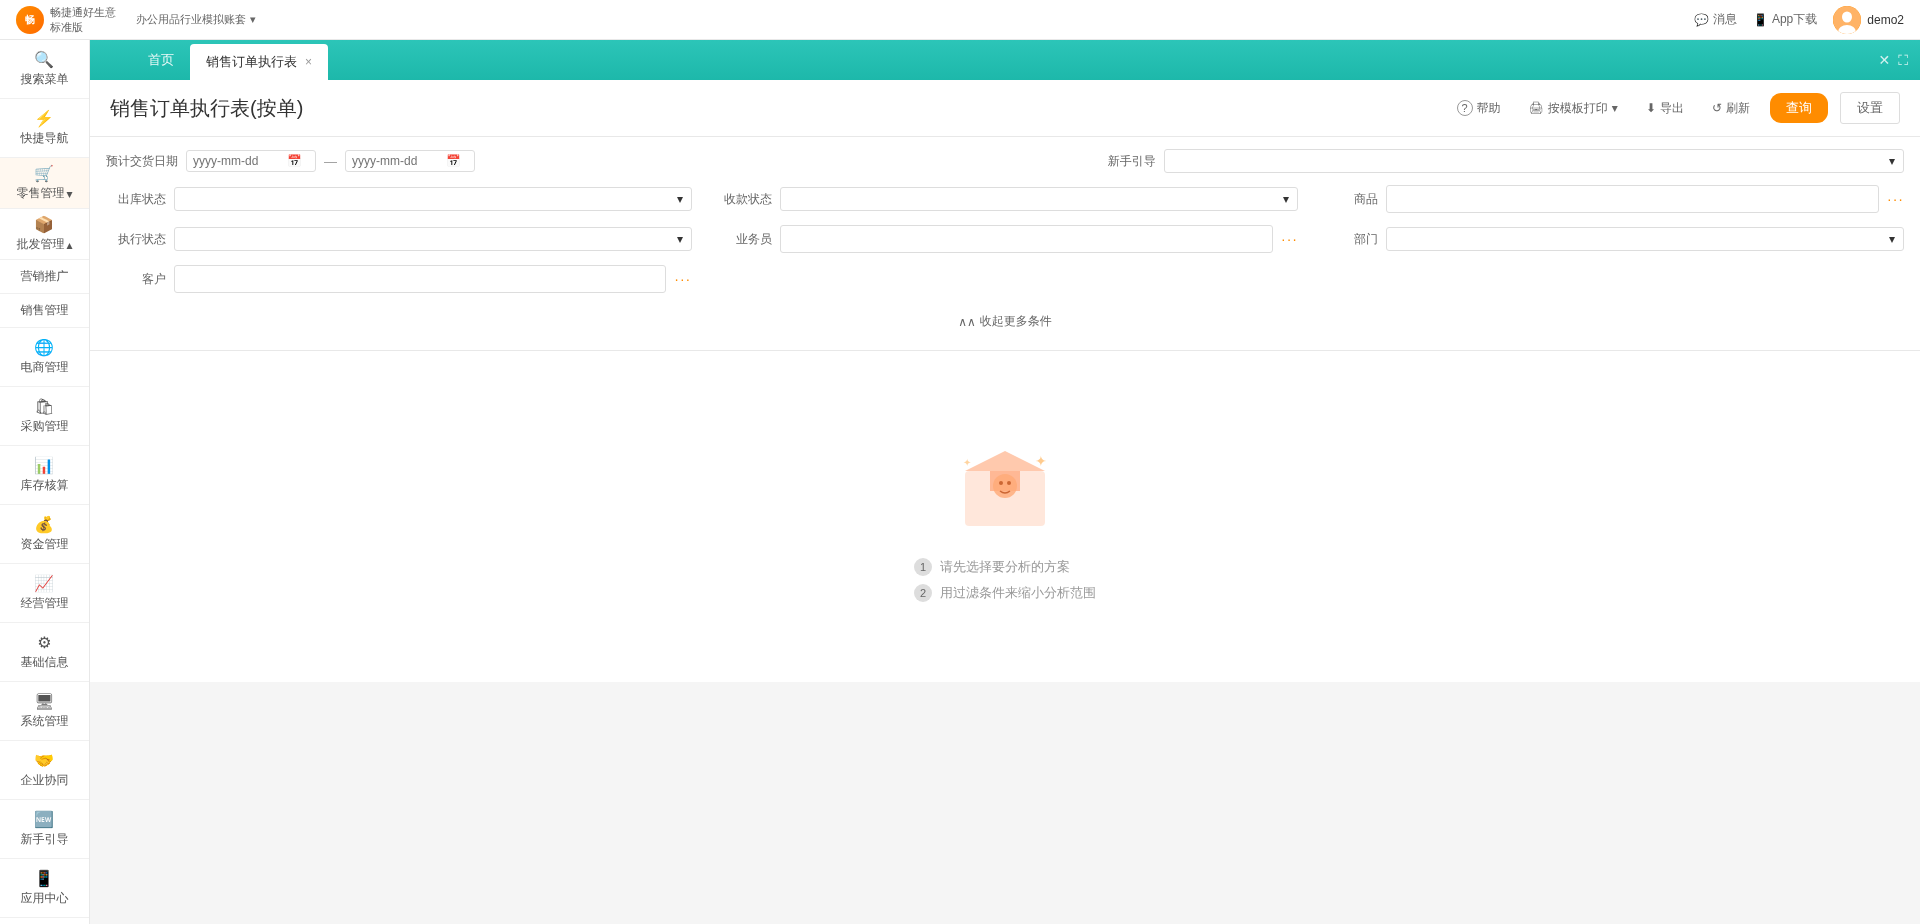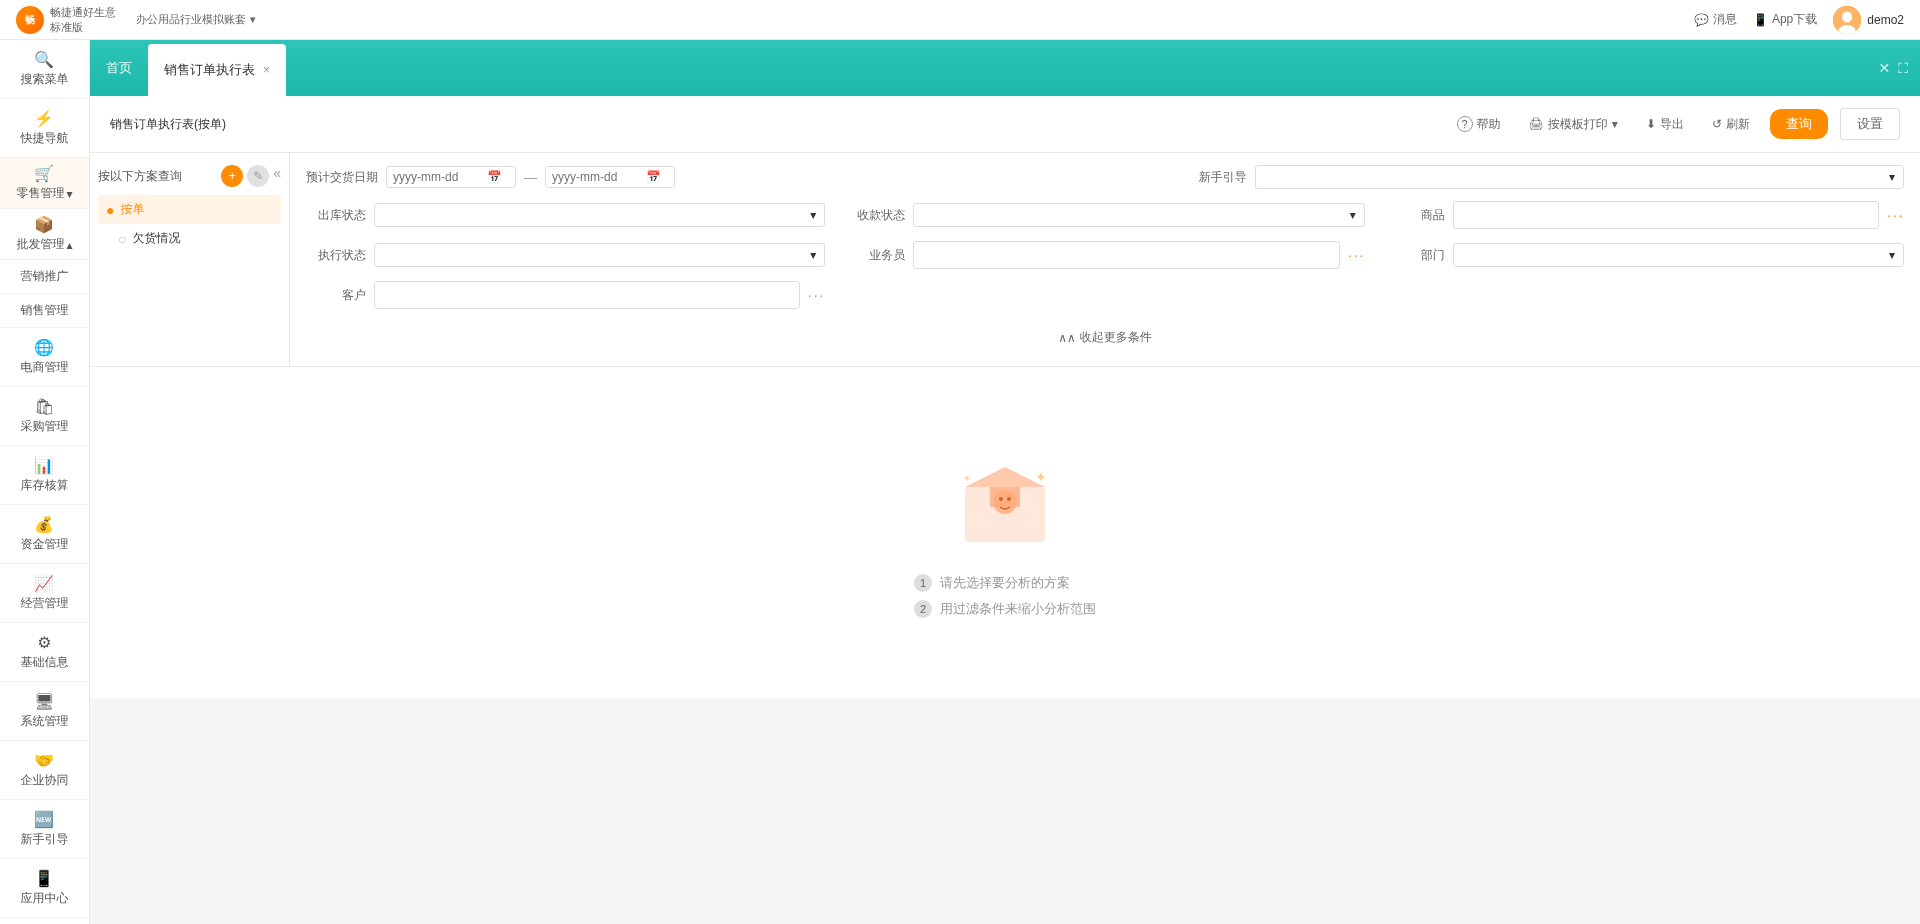--- a/index.html
+++ b/index.html
@@ -89,25 +89,26 @@
       color: #555;
       cursor: pointer;
       border-bottom: 1px solid #f0f0f0;
     }
 
     
     .content-area { flex: 1; display: flex; flex-direction: column; overflow: hidden; }
 
     
     .tab-bar {
-      height: 56px;
+      height: 40px;
       background: linear-gradient(to bottom, #2cc5b8, #1db8aa);
       display: flex;
       align-items: stretch;
       flex-shrink: 0;
+      padding-left: 42px;
     }
     .tab-home {
       padding: 0 16px;
       display: flex;
       align-items: center;
       color: white;
       font-size: 13px;
       cursor: pointer;
       opacity: 0.9;
     }
@@ -132,21 +133,21 @@
 
     
     .page-header {
       background: #fff;
       padding: 12px 20px;
       display: flex;
       align-items: center;
       justify-content: space-between;
       border-bottom: 1px solid #e8e8e8;
     }
-    .page-title { font-size: 12px; font-weight: 500; color: #333; }
+    .page-title { font-size: 20px; font-weight: 500; color: #333; }
     .page-actions { display: flex; align-items: center; gap: 12px; }
     .page-action-btn {
       display: flex;
       align-items: center;
       gap: 4px;
       font-size: 12px;
       color: #666;
       cursor: pointer;
       padding: 4px 8px;
       border-radius: 3px;
@@ -485,40 +486,20 @@
             <span>↺</span>
             <span>刷新</span>
           </div>
           <button class="btn-primary">查询</button>
           <button class="btn-secondary">设置</button>
         </div>
       </div>
 
       <div class="filter-panel">
 
-        <div class="filter-left">
-          <div class="filter-scheme-header">
-            <span>按以下方案查询</span>
-            <div class="filter-scheme-icons">
-              <div class="scheme-icon">+</div>
-              <div class="scheme-icon-gray">
-                <span>✎</span>
-              </div>
-              <div class="scheme-collapse">«</div>
-            </div>
-          </div>
-          <div class="scheme-item active">
-            <span class="scheme-item-icon" style="color:#ff8c00;">●</span>
-            <span>按单</span>
-          </div>
-          <div class="scheme-item scheme-item-sub">
-            <span class="scheme-item-icon" style="color:#bbb;">○</span>
-            <span>欠货情况</span>
-          </div>
-        </div>
 
         <div class="filter-right">
 
           <div class="filter-row">
 
 
             <div style="display:flex;align-items:center;gap:8px;flex:1.2;">
               <span class="filter-label">预计交货日期</span>
               <div class="date-field">
                 <input type="text" class="date-input" placeholder="yyyy-mm-dd" style="">

